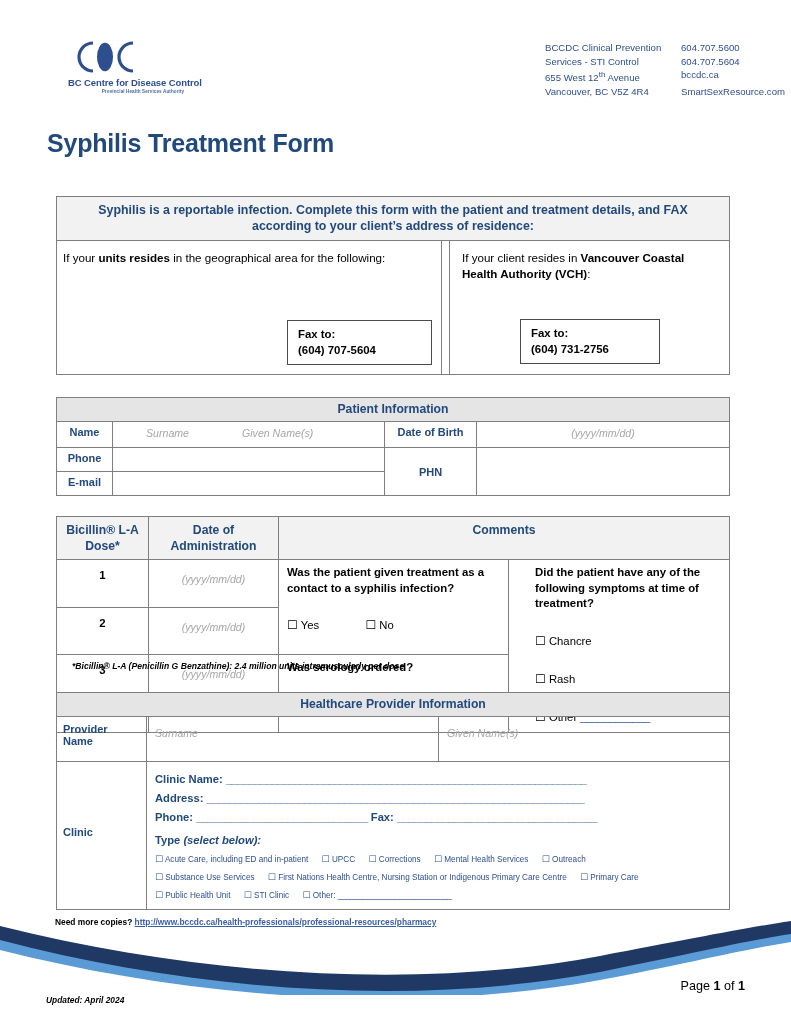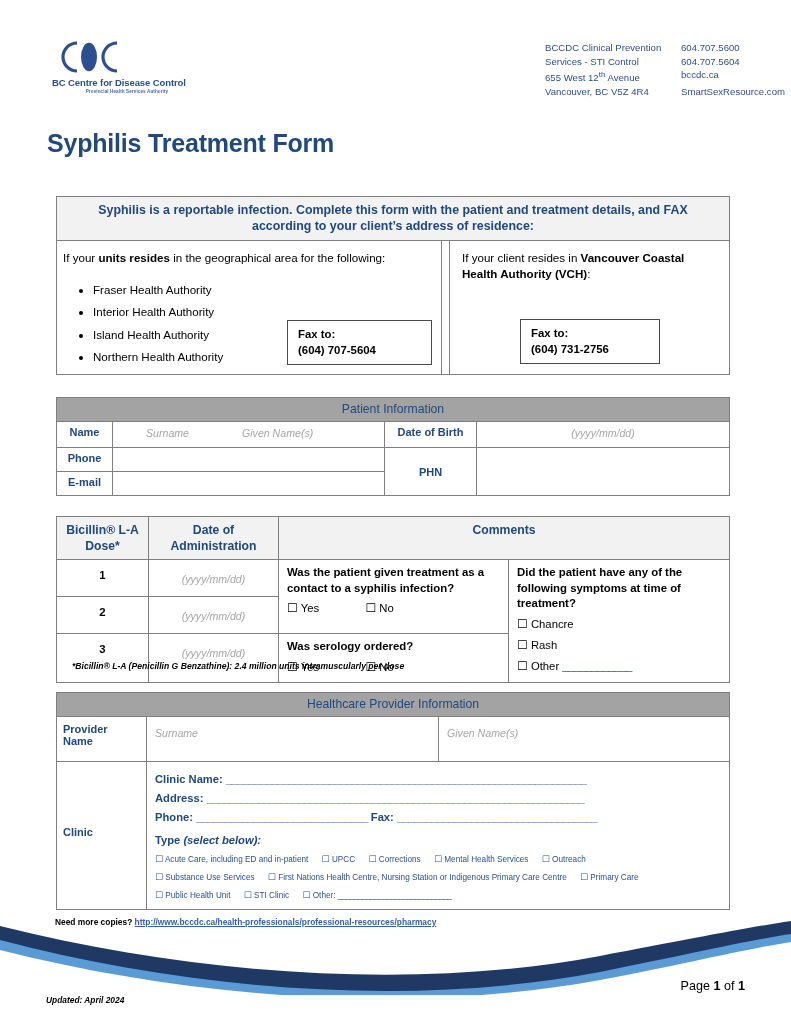--- a/index.html
+++ b/index.html
@@ -9,41 +9,41 @@
     background: #ffffff;
     font-family: "Liberation Sans", sans-serif;
     color: #000;
     position: relative;
     overflow: hidden;
   }
   .page { position:relative; width:791px; height:1024px; }
 
   
   .header { position:absolute; left:0; top:0; width:791px; height:120px; }
-  .logo { position:absolute; left:52px; top:40px; width:150px; }
+  .logo { position:absolute; left:68px; top:40px; width:150px; }
   .logo-mark { width:66px; height:34px; position:relative; margin-left:3px; }
   .logo-tagline1 { font-size:9.5px; font-weight:bold; color:#2e4f8f; margin-top:3px; letter-spacing:-0.1px;}
   .logo-tagline2 { font-size:4.6px; font-weight:bold; color:#4a6aa5; text-align:center; margin-top:1px; letter-spacing:0.1px;}
 
   .contact { position:absolute; left:504px; top:41px; font-size:9.6px; color:#2e4f8f; line-height:13.5px; }
   .contact-row { display:flex;margin-left:41px; }
   .contact-left { width:136px; }
   .contact-right { width:130px; }
 
   
   .title {
     position:absolute; left:47px; top:129px;
     font-size:25px; font-weight:bold; color:#21497d;
     letter-spacing:-0.2px;
   }
 
   
   .tbl { position:absolute; border-collapse:collapse; }
   .tbl td, .tbl th { border:1px solid #7f7f7f; vertical-align:top; }
-  .hdr-band { background:#a3a3a3; text-align:center; font-weight:normal; color:#21497d; }
+  .hdr-band { background:#e5e5e5; text-align:center; font-weight:bold; color:#21497d; }
 
   
   .notice { position:absolute; left:56px; top:196px; width:674px; }
   .notice-title {
     border:1px solid #7f7f7f; background:#f2f2f2;
     color:#21497d; font-weight:bold; font-size:12.4px;
     text-align:center; padding:5px 30px 6px 30px; line-height:16px;
   }
   .notice-body { display:flex; border:1px solid #7f7f7f; border-top:none; height:134px; }
   .notice-left { width:385px; border-right:1px solid #7f7f7f; padding:9px 10px 0 6px; position:relative; }
@@ -67,21 +67,21 @@
   .cell-name { padding:4px 0 4px 0; position:relative; height:23px; }
   .name-split { display:flex; }
   .name-split span:first-child { width:128px; padding-left:32px; }
 
   
   .dose { left:56px; top:516px; width:674px; }
   .dose .c-hdr { background:#f2f2f2; color:#21497d; font-weight:bold; text-align:center; font-size:12.2px; padding:5px 2px; line-height:16px; }
   .dose .num { text-align:center; font-weight:bold; font-size:11.4px; padding:9px 0; }
   .dose .dt { text-align:center; padding:9px 0; }
   .q { font-weight:bold; font-size:11.4px; line-height:15.5px; }
-  .cbline { font-size:11.3px; line-height:18px; margin-top:3px; }
+  .cbline { font-size:11.3px; line-height:18px; margin-top:20px; }
   .cb { font-family:"DejaVu Sans", sans-serif; font-size:12px; }
   .footnote { position:absolute; left:72px; top:661px; font-size:8.6px; font-style:italic; font-weight:bold; }
 
   
   .provider { left:56px; top:692px; width:674px; }
   .provider .band { font-size:12.2px; padding:4px 0 5px 0;margin-left:20px; }
   .prov-lbl { color:#21497d; font-weight:bold; font-size:11px; padding:6px 0 14px 6px; width:90px; }
   .clinic-line { font-size:11.2px; font-weight:bold; color:#21497d; margin:7px 0 0 0; }
   .ul { color:#2e4f8f; letter-spacing:-0.5px; }
   .type-head { font-size:11.2px; font-weight:bold; color:#21497d; margin-top:11px; }
@@ -136,26 +136,20 @@
     </div>
   </div>
 
   <div class="title">Syphilis Treatment Form</div>
 
   <div class="notice">
     <div class="notice-title">Syphilis is a reportable infection. Complete this form with the patient and treatment details, and FAX according to your client’s address of residence:</div>
     <div class="notice-body">
       <div class="notice-left">
         <p><span>If your </span><b>units resides</b><span> in the geographical area for the following:</span></p>
-        <ul class="ha-list">
-          <li>Fraser Health Authority</li>
-          <li>Interior Health Authority</li>
-          <li>Island Health Authority</li>
-          <li>Northern Health Authority</li>
-        </ul>
         <div class="faxbox faxbox-left">
           <div>Fax to:</div>
           <div>(604) 707-5604</div>
         </div>
       </div>
       <div class="notice-gap"></div>
       <div class="notice-right">
         <p><span>If your client resides in </span><b>Vancouver Coastal Health Authority (VCH)</b><span>:</span></p>
         <div class="faxbox faxbox-right">
           <div>Fax to:</div>
@@ -215,21 +209,21 @@
       <td class="num">1</td>
       <td class="dt"><span class="ph">(yyyy/mm/dd)</span></td>
       <td rowspan="2" style="width:230px; padding:5px 8px 6px 8px">
         <div class="q">Was the patient given treatment as a contact to a syphilis infection?</div>
         <div class="cbline">
           <span><span class="cb">☐</span> <span>Yes</span></span>
           <span style="display:inline-block;width:40px"></span>
           <span><span class="cb">☐</span> <span>No</span></span>
         </div>
       </td>
-      <td rowspan="3" style="padding:5px 8px 6px 8px">
+      <td rowspan="3" style="padding:5px 8px 6px 26px">
         <div class="q">Did the patient have any of the following symptoms at time of treatment?</div>
         <div class="cbline"><span class="cb">☐</span> <span>Chancre</span></div>
         <div class="cbline"><span class="cb">☐</span> <span>Rash</span></div>
         <div class="cbline"><span class="cb">☐</span> <span>Other</span> <span class="ul">____________</span></div>
       </td>
     </tr>
     <tr>
       <td class="num">2</td>
       <td class="dt"><span class="ph">(yyyy/mm/dd)</span></td>
     </tr>

